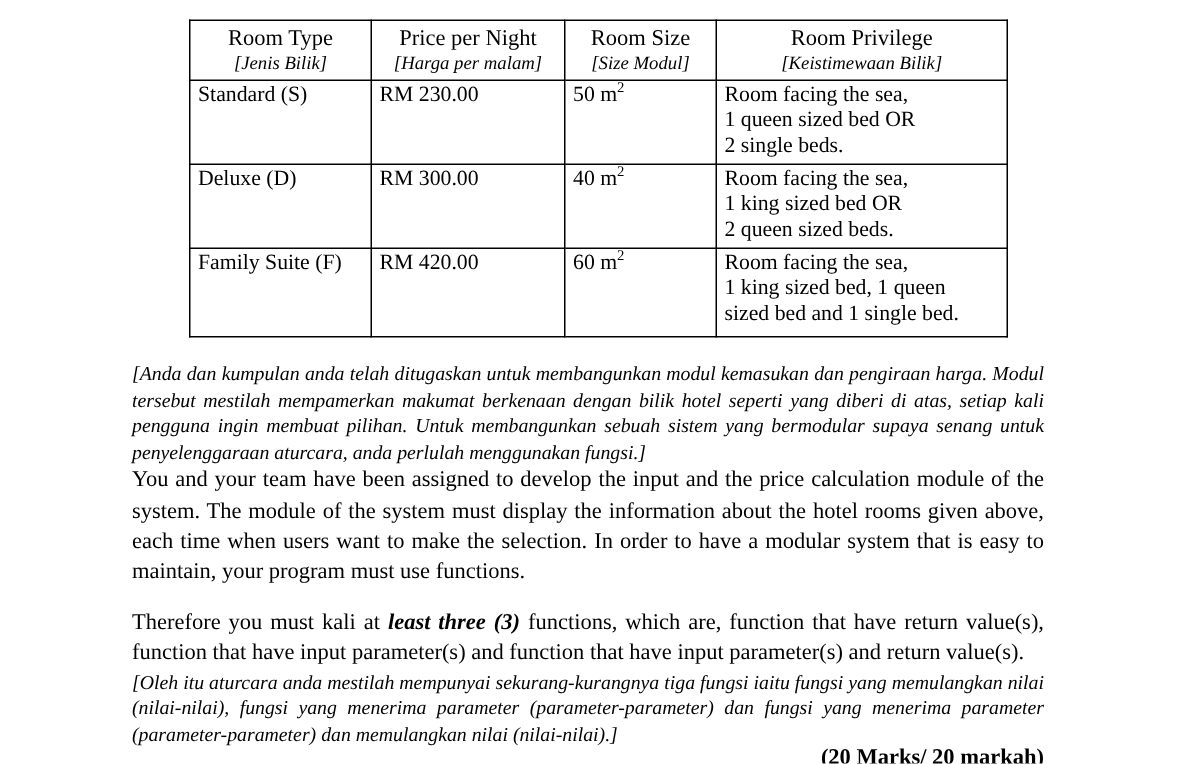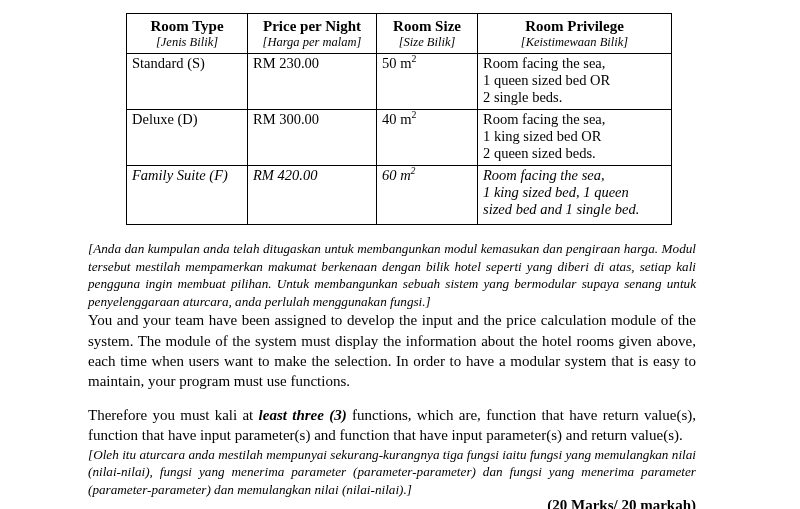--- a/index.html
+++ b/index.html
@@ -44,38 +44,37 @@
   .col-price   { width: 129px; }
   .col-size    { width: 101px; }
   .col-priv    { width: 194px; }
 
   .room-table thead td {
     text-align: center;
     padding-top: 3px;
     padding-bottom: 3px;
   }
   .hdr-main {
-    font-weight: bold;
+    font-weight: normal;
     font-size: 15px;
     line-height: 1.2;
     display: block;
   }
   .hdr-sub {
     font-style: italic;
     font-size: 12.5px;
     line-height: 1.2;
     display: block;
   }
 
   .body-row td {
     height: 52px;
   }
   .body-row.tall td {
     height: 55px;
-    font-style: italic;
   }
   .cell-line { display: block; white-space: nowrap; }
   sup { font-size: 0.68em; vertical-align: super; line-height: 0; }
 
   
   .textblock {
     position: absolute;
     left: 88px;
     width: 608px;
   }
@@ -129,21 +128,21 @@
         <td>
           <span class="hdr-main">Room Type</span>
           <span class="hdr-sub">[Jenis Bilik]</span>
         </td>
         <td>
           <span class="hdr-main">Price per Night</span>
           <span class="hdr-sub">[Harga per malam]</span>
         </td>
         <td>
           <span class="hdr-main">Room Size</span>
-          <span class="hdr-sub">[Size Bilik]</span>
+          <span class="hdr-sub">[Size Modul]</span>
         </td>
         <td>
           <span class="hdr-main">Room Privilege</span>
           <span class="hdr-sub">[Keistimewaan Bilik]</span>
         </td>
       </tr>
     </thead>
     <tbody>
       <tr class="body-row">
         <td>Standard (S)</td>

